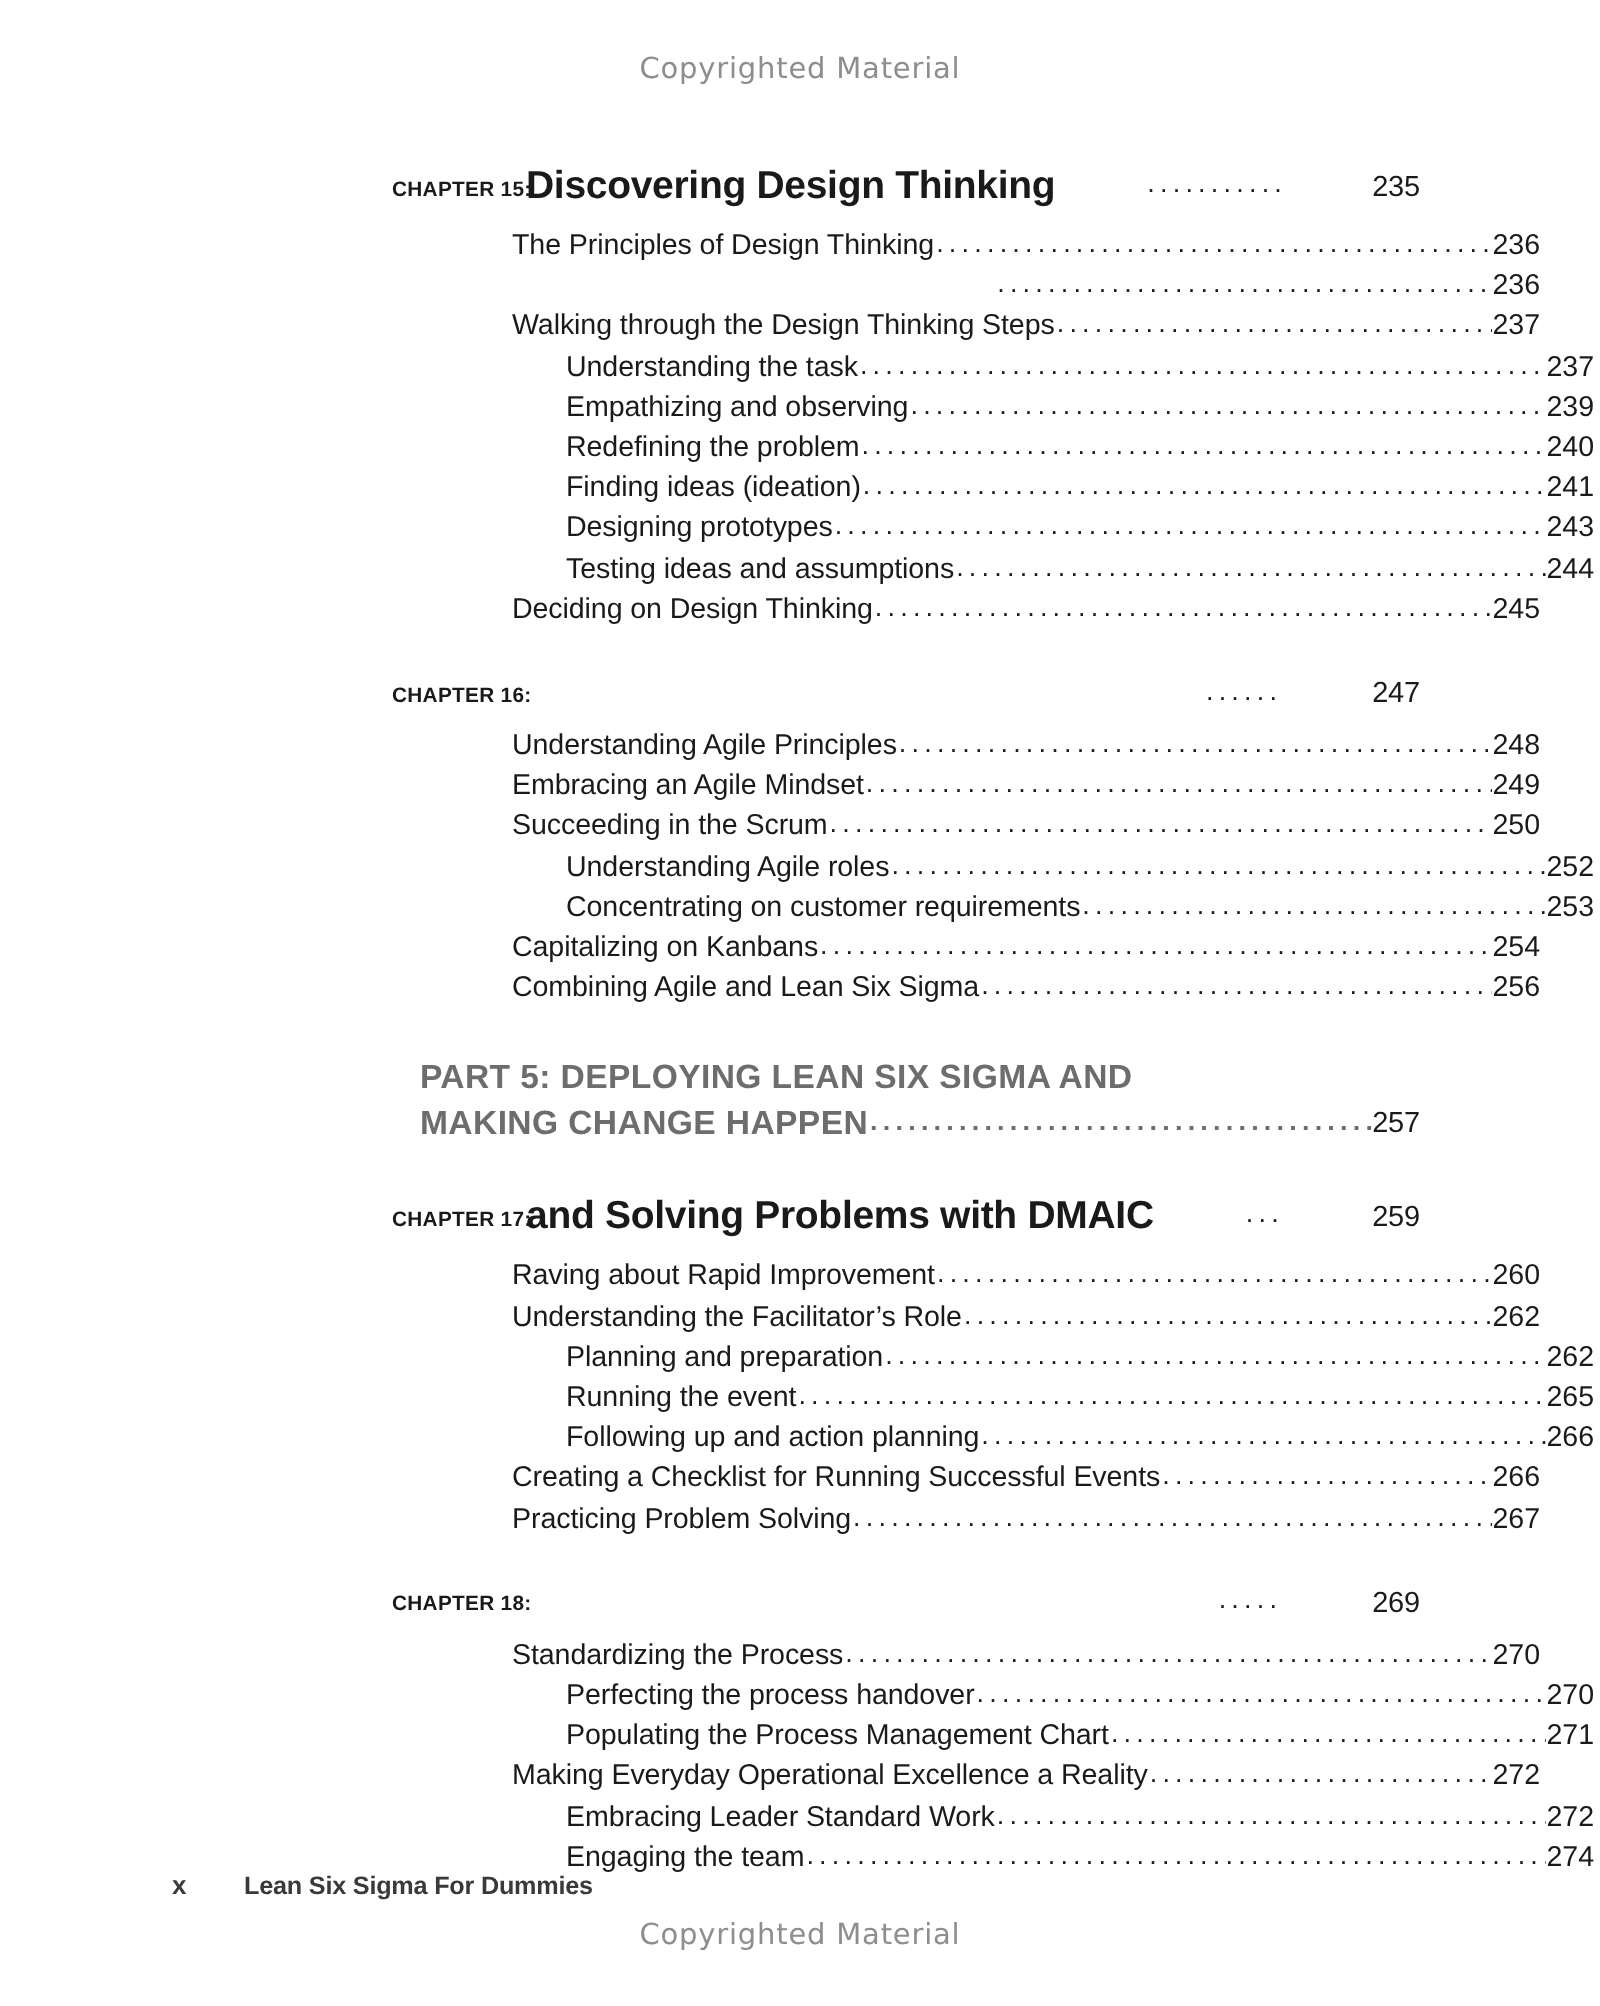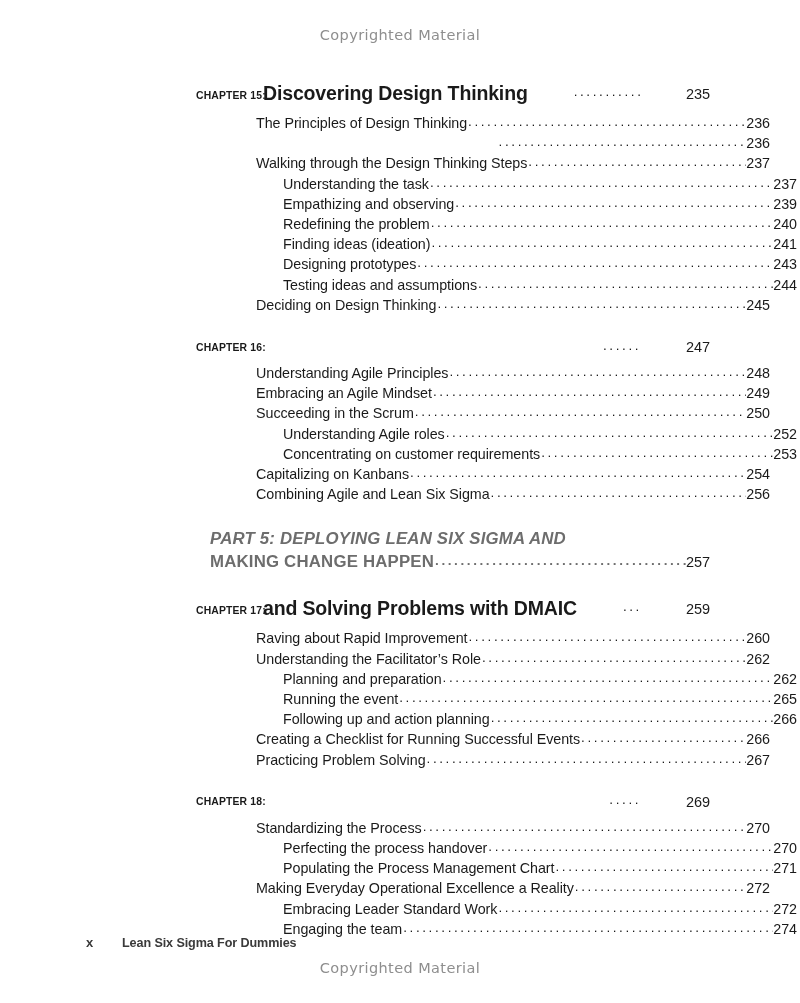--- a/index.html
+++ b/index.html
@@ -139,21 +139,21 @@
 
   
   .part {
     margin-left: 14px;
     color: #6d6d6d;
     font-size: 16.8px;
     font-weight: bold;
     letter-spacing: 0.2px;
     line-height: 22.5px;
   }
-  .part .partline1 { white-space: pre; font-style: italic; }
+  .part .partline1 { white-space: pre; }
   .part .row .leader { color: #6d6d6d; }
   .part .row .pg {
     color: #1a1a1a;
     font-weight: normal;
     font-size: 14.5px;
     letter-spacing: -0.1px;
   }
 
   .gap-sm { height: 8px; }
   .gap-lg { height: 24px; }

